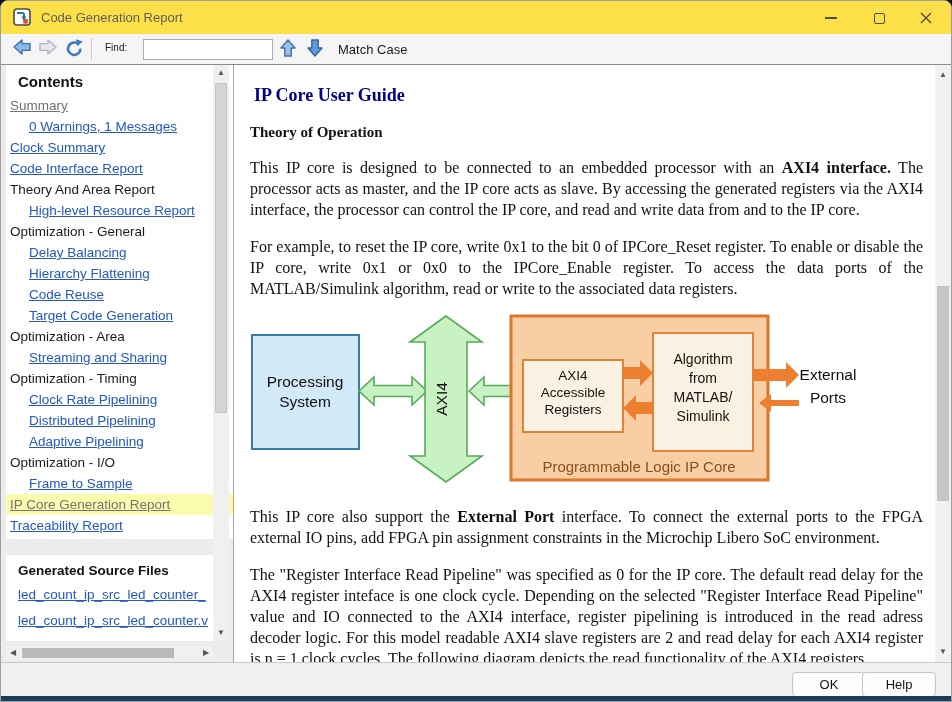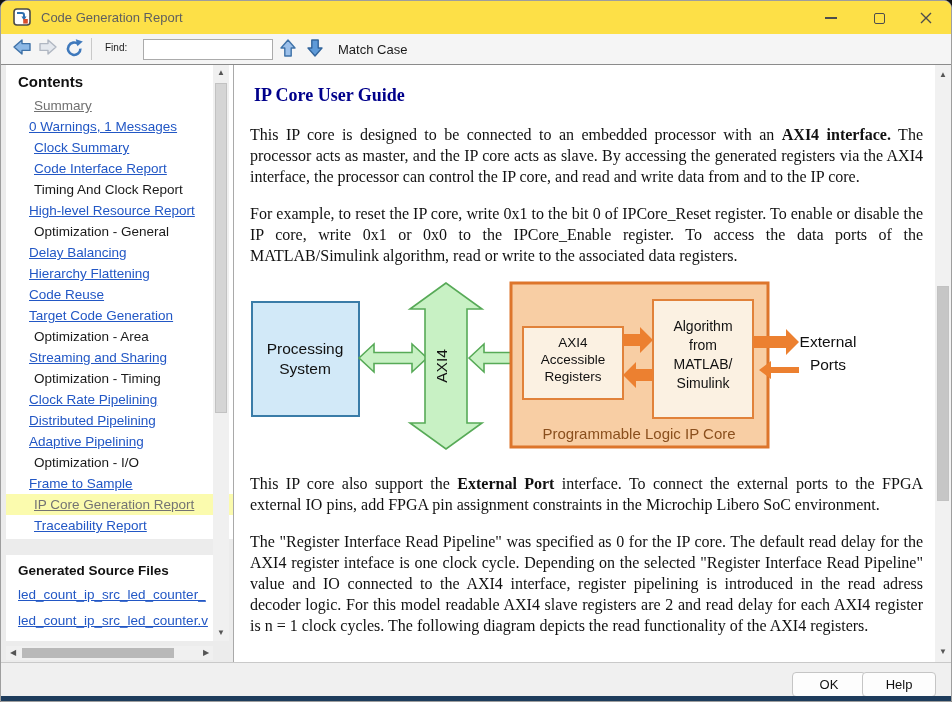--- a/index.html
+++ b/index.html
@@ -23,21 +23,21 @@
   .find-label{position:absolute;left:104px;top:8px;font-size:10px;color:#1a1a1a;}
   .find-input{position:absolute;left:142px;top:5px;width:130px;height:21px;border:1px solid #ababab;
     background:#fff;font-size:13px;padding:0 4px;font-family:"Liberation Sans",sans-serif;}
   .tb-up{left:279px;} .tb-down{left:306px;}
   .match-case{position:absolute;left:337px;top:8px;font-size:13px;color:#1a1a1a;cursor:pointer;}
   .tool-rule{position:absolute;left:0;top:63px;right:0;height:1px;background:#8b8b8b;}
   
   .contents-panel{position:absolute;left:5px;top:64px;width:241px;height:474px;background:#fff;
     overflow:hidden;padding-top:6px;}
   .contents-title{font-size:15px;font-weight:bold;color:#111;margin:2px 0 5px 12px;}
-  .si{height:21px;line-height:21px;padding-left:28px;font-size:13.5px;white-space:nowrap;color:#1a1a1a;}
+  .si{height:21px;line-height:21px;padding-left:4px;font-size:13.5px;white-space:nowrap;color:#1a1a1a;}
   .si.ind{padding-left:23px;}
   .si .lbl{cursor:default;}
   .si.lnk .lbl{color:#2257c5;text-decoration:underline;cursor:pointer;}
   .si.vis .lbl{color:#707070;text-decoration:underline;cursor:pointer;}
   .si.act{background:#fbfbae;}
   .si.act .lbl{color:#737373;text-decoration:underline;cursor:pointer;}
   .files-panel{position:absolute;left:5px;top:554px;width:207px;height:86px;background:#fff;
     overflow:hidden;padding-top:4px;}
   .files-title{font-size:13.5px;font-weight:bold;color:#111;margin:4px 0 4px 12px;white-space:nowrap;}
   .gf{height:26px;line-height:26px;padding-left:12px;font-size:13.5px;color:#2257c5;
@@ -137,21 +137,21 @@
     <span class="match-case">Match Case</span>
   </div>
   <div class="tool-rule"></div>
 
   <div class="contents-panel">
     <div class="contents-title">Contents</div>
     <div class="si vis"><span class="lbl">Summary</span></div>
     <div class="si lnk ind"><span class="lbl">0 Warnings, 1 Messages</span></div>
     <div class="si lnk"><span class="lbl">Clock Summary</span></div>
     <div class="si lnk"><span class="lbl">Code Interface Report</span></div>
-    <div class="si pln"><span class="lbl">Timing And Clock Report</span></div>
+    <div class="si pln"><span class="lbl">Theory And Area Report</span></div>
     <div class="si lnk ind"><span class="lbl">High-level Resource Report</span></div>
     <div class="si pln"><span class="lbl">Optimization - General</span></div>
     <div class="si lnk ind"><span class="lbl">Delay Balancing</span></div>
     <div class="si lnk ind"><span class="lbl">Hierarchy Flattening</span></div>
     <div class="si lnk ind"><span class="lbl">Code Reuse</span></div>
     <div class="si lnk ind"><span class="lbl">Target Code Generation</span></div>
     <div class="si pln"><span class="lbl">Optimization - Area</span></div>
     <div class="si lnk ind"><span class="lbl">Streaming and Sharing</span></div>
     <div class="si pln"><span class="lbl">Optimization - Timing</span></div>
     <div class="si lnk ind"><span class="lbl">Clock Rate Pipelining</span></div>
@@ -175,20 +175,21 @@
     <span class="sb-arrow" style="bottom:1px;">▼</span>
   </div>
   <div class="sb-h">
     <span class="h-arrow" style="left:0;">◀</span>
     <span class="h-thumb"></span>
     <span class="h-arrow" style="right:0;">▶</span>
   </div>
 
   <div class="main">
     <div class="page-title">IP Core User Guide</div>
+    <div class="section-heading">Theory of Operation</div>
     <p><span>This IP core is designed to be connected to an embedded processor with an </span><b>AXI4 interface.</b><span> The processor acts as master, and the IP core acts as slave. By accessing the generated registers via the AXI4 interface, the processor can control the IP core, and read and write data from and to the IP core.</span></p>
     <p><span>For example, to reset the IP core, write 0x1 to the bit 0 of IPCore_Reset register. To enable or disable the IP core, write 0x1 or 0x0 to the IPCore_Enable register. To access the data ports of the MATLAB/Simulink algorithm, read or write to the associated data registers.</span></p>
 
     <div class="diagram-wrap">
       <svg width="612" height="172" viewBox="0 0 612 172">
 
         <rect x="2" y="21" width="107" height="114" fill="#d2e9f8" stroke="#3a7ca8" stroke-width="2"></rect>
         <text x="55" y="73" text-anchor="middle" class="dt15">Processing</text>
         <text x="55" y="93" text-anchor="middle" class="dt15">System</text>
 

